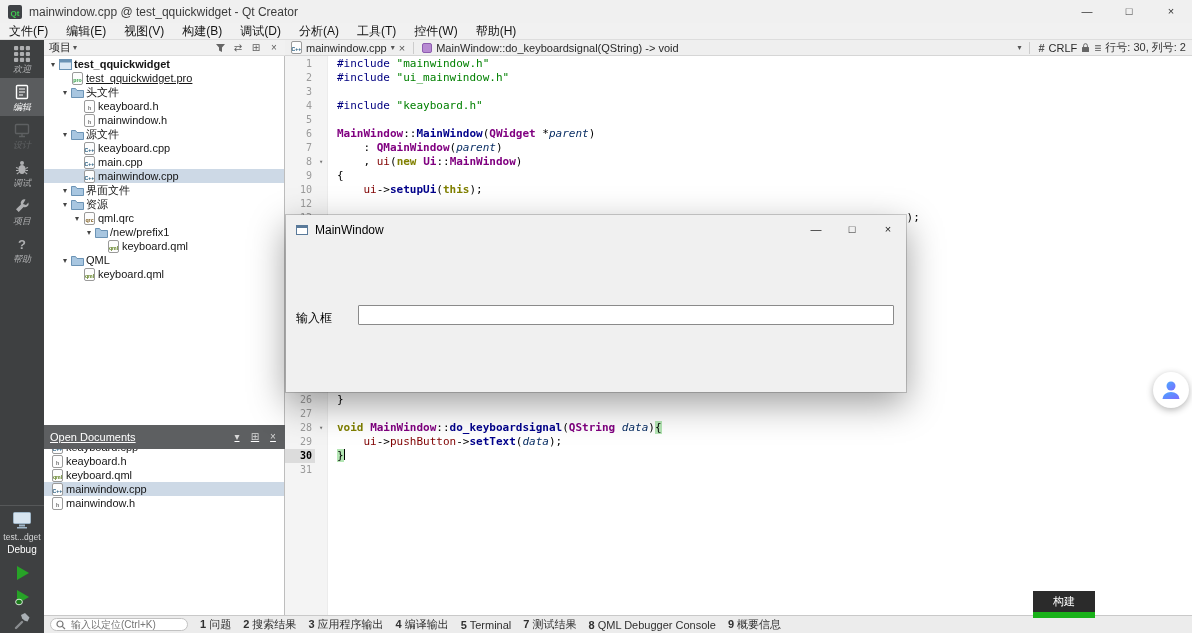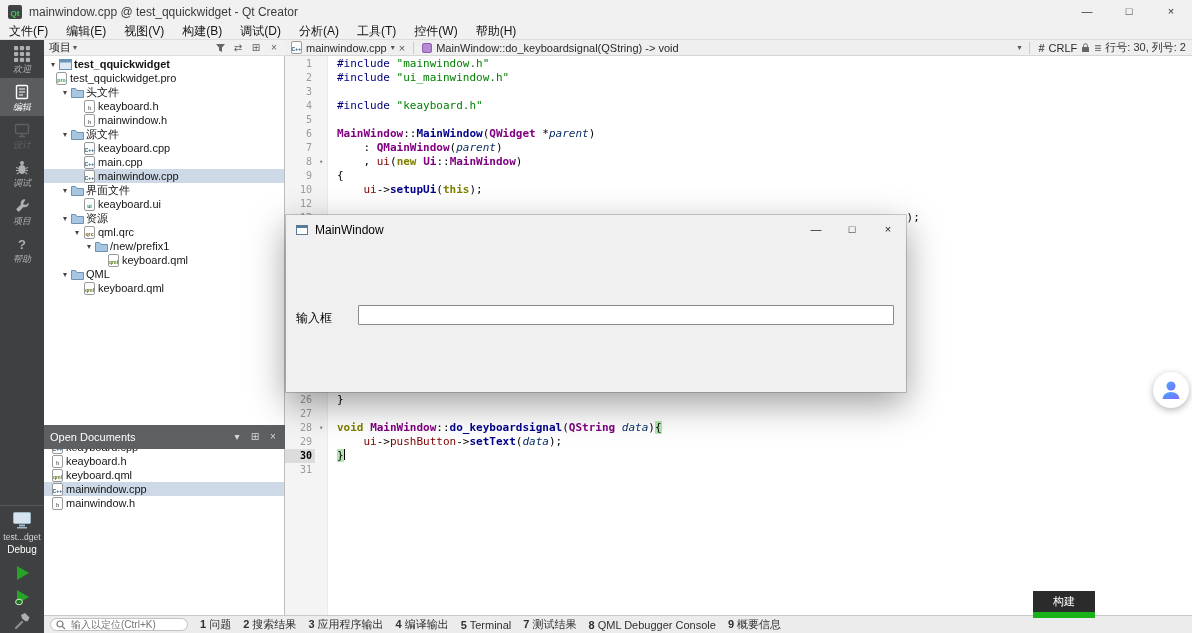--- a/index.html
+++ b/index.html
@@ -39,21 +39,21 @@
   #proj-header .htitle{margin-right:2px;}
   .hicons{margin-left:auto;display:flex;align-items:center;gap:6px;color:#5d5d5d;font-size:10px;}
   .hicons .hi{width:12px;text-align:center;line-height:14px;}
   #tree{left:44px;top:57px;width:240px;z-index:1;}
   .trow{height:14px;display:flex;align-items:center;font-size:11px;color:#151515;white-space:nowrap;}
   .trow.sel{background:#cdd9e6;}
   .tarrow{width:10px;font-size:8px;color:#444;text-align:center;flex:0 0 10px;}
   .ticon{width:15px;flex:0 0 15px;display:flex;align-items:center;}
   .tlabel{padding-left:1px;}
   .tlabel.b{font-weight:bold;}
-  #od-header{left:44px;top:425px;width:241px;height:15px;background:#5d5f61;color:#ffffff;display:flex;align-items:center;padding:12px 6px;box-sizing:border-box;font-size:11px;z-index:2;}
+  #od-header{left:44px;top:425px;width:241px;height:15px;background:#5d5f61;color:#ffffff;display:flex;align-items:center;padding:12px 6px;box-sizing:border-box;font-size:11px;z-index:2;text-decoration:underline;}
   #od-header .hicons{color:#d9d9d9;}
   #od-list{left:44px;top:440px;width:240px;z-index:1;}
 
   
   #edtoolbar{left:285px;top:40px;width:907px;height:16px;background:#efefef;border-bottom:1px solid #d6d6d6;display:flex;align-items:center;font-size:11px;color:#2a2a2a;box-sizing:border-box;padding:0 6px;gap:4px;}
   #edtoolbar .sep{width:1px;height:12px;background:#cccccc;margin:0 4px;flex:0 0 1px;}
   #edtoolbar .dd{font-size:8px;color:#555;}
   #edtoolbar .xbtn{font-size:11px;color:#555;}
   #edtoolbar .flexspace{flex:1;}
   .symicon{width:8px;height:8px;background:#b78ad2;border:1px solid #8e5cb0;border-radius:2px;flex:0 0 8px;}
@@ -248,21 +248,21 @@
     <div class="trow" style="padding-left: 4px;">
       <span class="tarrow">▾</span>
       <span class="ticon icn">
         <svg width="13" height="12" viewBox="0 0 13 12">
           <rect x="0.5" y="1.5" width="12" height="10" fill="#dce9f5" stroke="#6b93b5"></rect>
           <rect x="0.5" y="1.5" width="12" height="3" fill="#6b93b5"></rect>
         </svg>
       </span>
       <span class="tlabel b">test_qquickwidget</span>
     </div>
-    <div class="trow" style="">
+    <div class="trow" style="padding-left: 16px; text-decoration: underline;">
       <span class="tarrow"></span>
       <span class="ticon icn">
         <svg width="11" height="13" viewBox="0 0 11 13">
           <rect x="0.5" y="0.5" width="10" height="12" rx="1.5" fill="#fdfdfd" stroke="#9a9a9a"></rect>
           <text x="5.5" y="9.5" text-anchor="middle" font-size="5.2" font-weight="bold" font-family="sans-serif" fill="#2f9e44">pro</text>
         </svg>
       </span>
       <span class="tlabel">test_qquickwidget.pro</span>
     </div>
     <div class="trow" style="padding-left: 16px;">
@@ -334,30 +334,20 @@
       <span class="tlabel">mainwindow.cpp</span>
     </div>
     <div class="trow" style="padding-left: 16px;">
       <span class="tarrow">▾</span>
       <span class="ticon icn">
         <svg width="13" height="11" viewBox="0 0 13 11">
           <path d="M0.5 1.5h4l1.5 2h6.5v7h-12z" fill="#a8c6e0" stroke="#6b93b5"></path>
         </svg>
       </span>
       <span class="tlabel">界面文件</span>
-    </div>
-    <div class="trow" style="padding-left: 28px;">
-      <span class="tarrow"></span>
-      <span class="ticon icn">
-        <svg width="11" height="13" viewBox="0 0 11 13">
-          <rect x="0.5" y="0.5" width="10" height="12" rx="1.5" fill="#fdfdfd" stroke="#9a9a9a"></rect>
-          <text x="5.5" y="9.5" text-anchor="middle" font-size="5.2" font-weight="bold" font-family="sans-serif" fill="#1e7e46">ui</text>
-        </svg>
-      </span>
-      <span class="tlabel">keayboard.ui</span>
     </div>
     <div class="trow" style="padding-left: 16px;">
       <span class="tarrow">▾</span>
       <span class="ticon icn">
         <svg width="13" height="11" viewBox="0 0 13 11">
           <path d="M0.5 1.5h4l1.5 2h6.5v7h-12z" fill="#a8c6e0" stroke="#6b93b5"></path>
         </svg>
       </span>
       <span class="tlabel">资源</span>
     </div>

